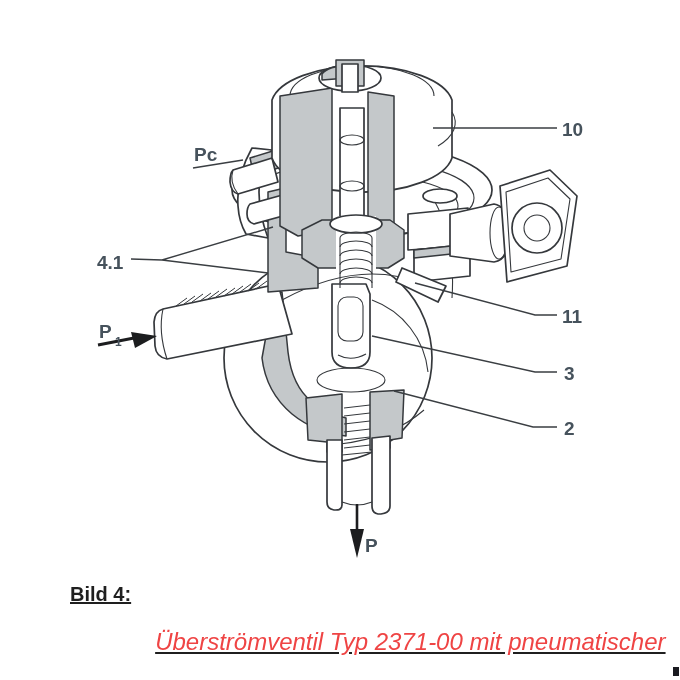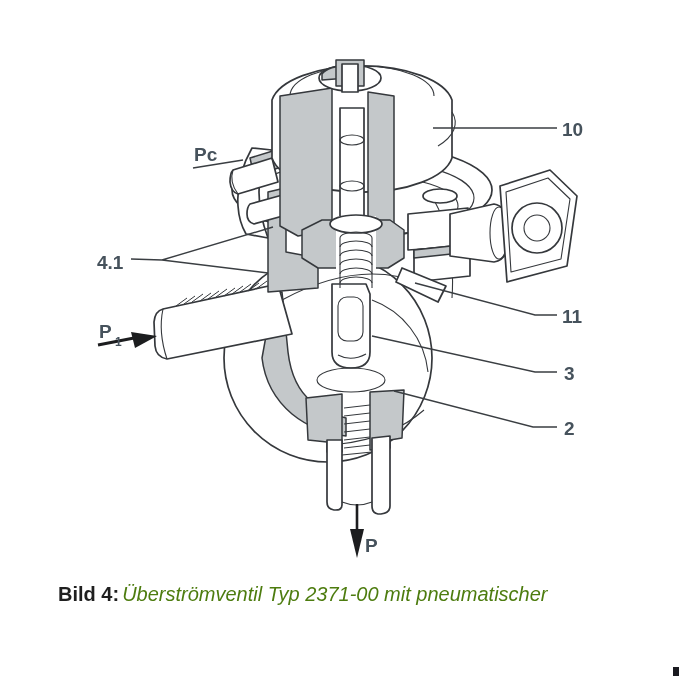--- a/index.html
+++ b/index.html
@@ -9,23 +9,23 @@
   }
   svg{position:absolute;left:0;top:0;}
   .outline{fill:#ffffff;stroke:#35383c;stroke-width:1.7;stroke-linejoin:round;}
   .outline-thin{fill:none;stroke:#35383c;stroke-width:1.1;stroke-linejoin:round;}
   .cut{fill:#c4c8ca;stroke:#35383c;stroke-width:1.5;stroke-linejoin:round;}
   .leader{fill:none;stroke:#3a3e42;stroke-width:1.4;}
   .hatch{stroke:#35383c;stroke-width:1;}
   .arrow-black{fill:#1c1d1f;stroke:none;}
   text.callout{fill:#46525c;font-weight:bold;font-size:19px;font-family:"Liberation Sans",sans-serif;}
   text.callout-sub{fill:#46525c;font-weight:bold;font-size:12px;font-family:"Liberation Sans",sans-serif;}
-  .caption{position:absolute;left:58px;top:579px;display:flex;gap:3px;color:#1f1f1f;}
+  .caption{position:absolute;left:70px;top:579px;display:flex;gap:24px;color:#1f1f1f;text-decoration:underline;}
   .caption-prefix{font-weight:bold;font-size:20px;line-height:30px;white-space:nowrap;}
-  .caption-text{font-style:italic;font-size:20px;line-height:30px;color:#4d7c0f;}
+  .caption-text{font-style:italic;font-size:24px;line-height:30px;color:#ef4444;margin-top:48px;}
   .corner-mark{position:absolute;left:673px;top:667px;width:6px;height:9px;background:#1a1a20;}
 </style>
 </head>
 <body>
 
 <div class="page">
 
   <svg width="680" height="680" viewBox="0 0 680 680">
 
     <g>

